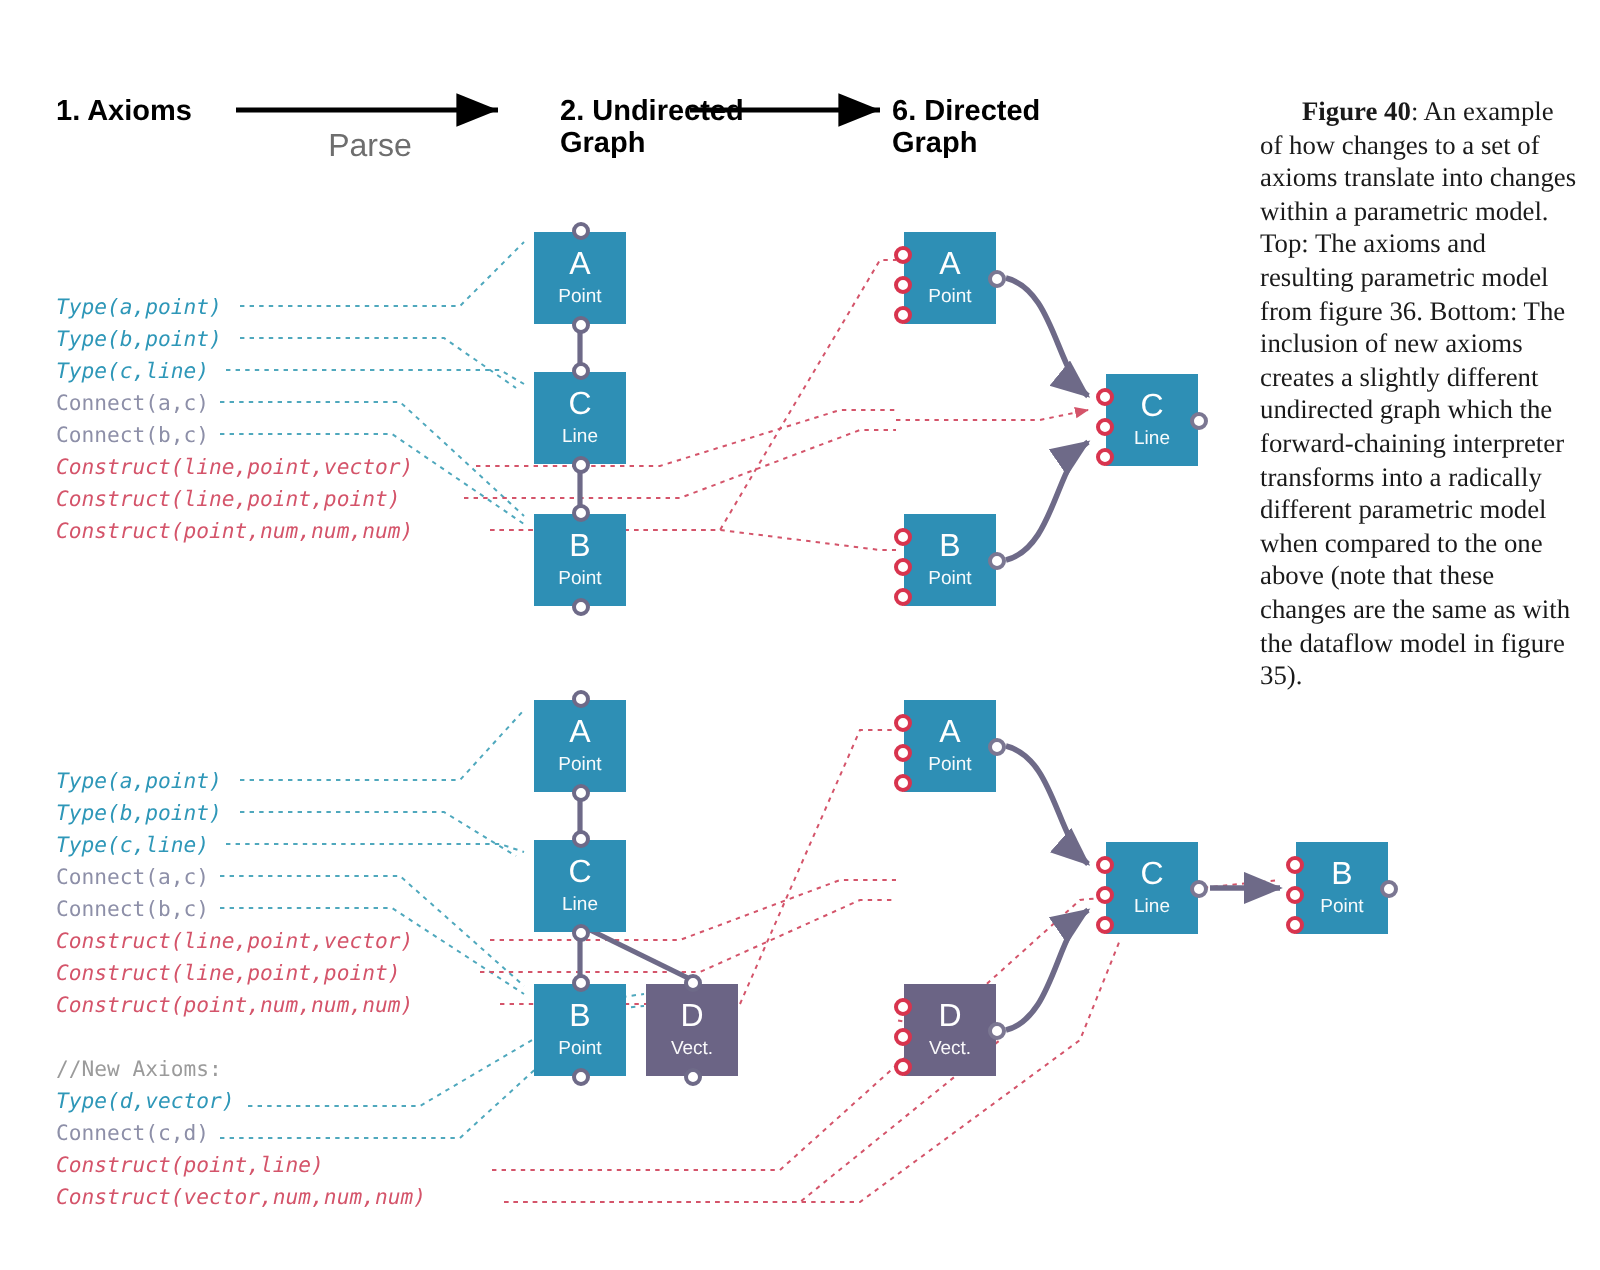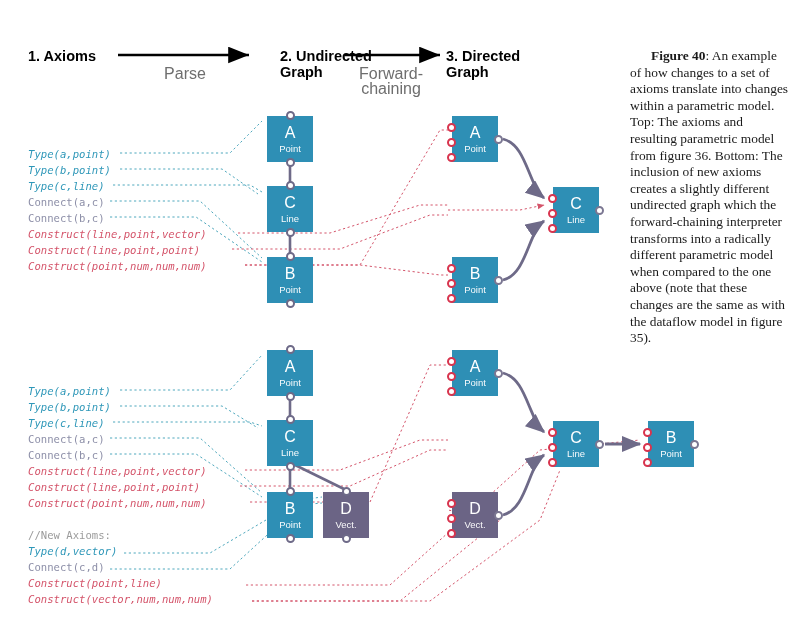--- a/index.html
+++ b/index.html
@@ -200,26 +200,24 @@
     <g stroke="#6e6a88" stroke-width="2.8" fill="none">
       <path d="M503,373 C527,379 528,418 544,432" marker-end="url(#arrowhead-purple)"></path>
       <path d="M503,515 C527,509 528,466 544,455" marker-end="url(#arrowhead-purple)"></path>
       <line x1="605" y1="444" x2="640" y2="444" marker-end="url(#arrowhead-purple)"></line>
     </g>
   </svg>
 
   <div class="stage-title" id="stage-title-1">1. Axioms</div>
   <div class="stage-title" id="stage-title-2">2. Undirected
 Graph</div>
-  <div class="stage-title" id="stage-title-3">3. Directed
+  <div class="stage-title" id="stage-title-3">6. Directed
 Graph</div>
 
   <div class="stage-arrow-label" id="arrow-label-parse">Parse</div>
-  <div class="stage-arrow-label" id="arrow-label-forward">Forward-
-chaining</div>
 
   <div class="axiom-block" id="axioms-top"><span class="axiom-line ax-type">Type(a,point)</span><span class="axiom-line ax-type">Type(b,point)</span><span class="axiom-line ax-type">Type(c,line)</span><span class="axiom-line ax-connect">Connect(a,c)</span><span class="axiom-line ax-connect">Connect(b,c)</span><span class="axiom-line ax-construct">Construct(line,point,vector)</span><span class="axiom-line ax-construct">Construct(line,point,point)</span><span class="axiom-line ax-construct">Construct(point,num,num,num)</span></div>
   <div class="axiom-block" id="axioms-bottom"><span class="axiom-line ax-type">Type(a,point)</span><span class="axiom-line ax-type">Type(b,point)</span><span class="axiom-line ax-type">Type(c,line)</span><span class="axiom-line ax-connect">Connect(a,c)</span><span class="axiom-line ax-connect">Connect(b,c)</span><span class="axiom-line ax-construct">Construct(line,point,vector)</span><span class="axiom-line ax-construct">Construct(line,point,point)</span><span class="axiom-line ax-construct">Construct(point,num,num,num)</span><span class="axiom-line "></span><span class="axiom-line ax-comment">//New Axioms:</span><span class="axiom-line ax-type">Type(d,vector)</span><span class="axiom-line ax-connect">Connect(c,d)</span><span class="axiom-line ax-construct">Construct(point,line)</span><span class="axiom-line ax-construct">Construct(vector,num,num,num)</span></div>
 
   <div id="graph-top-undirected">
       <div class="node kind-point" style="left: 267px; top: 116px;">
         <div class="node-id">A</div>
         <div class="node-type">Point</div>
       </div>
       <div class="port port-undirected" style="left: 286px; top: 111px;"></div>

